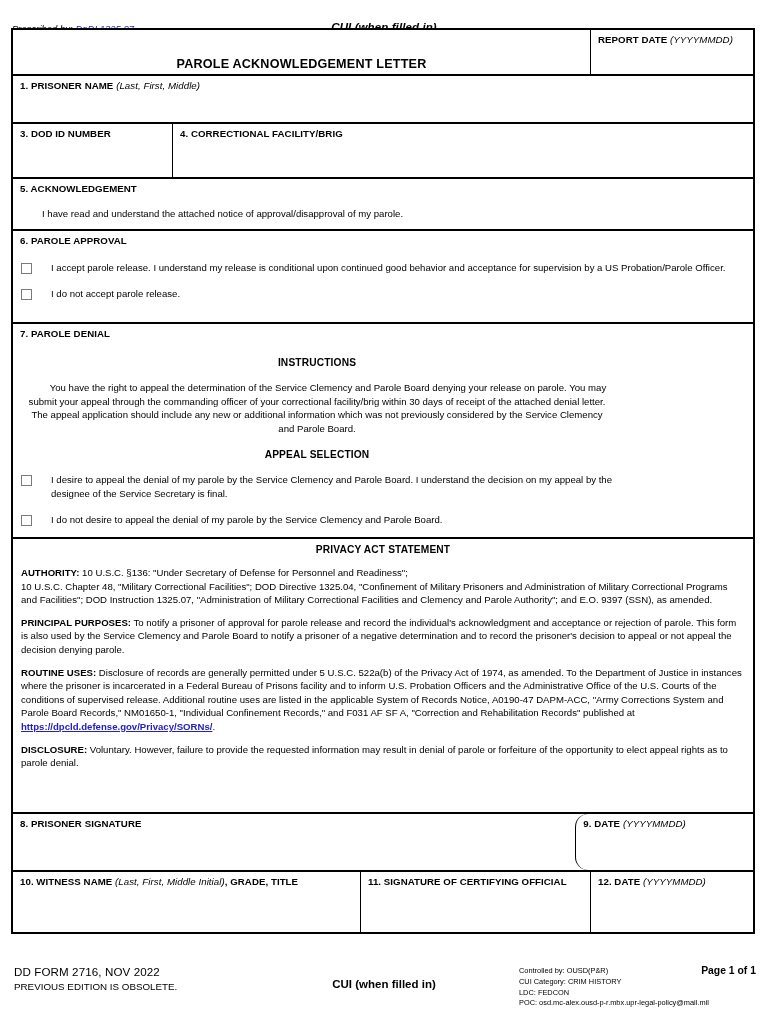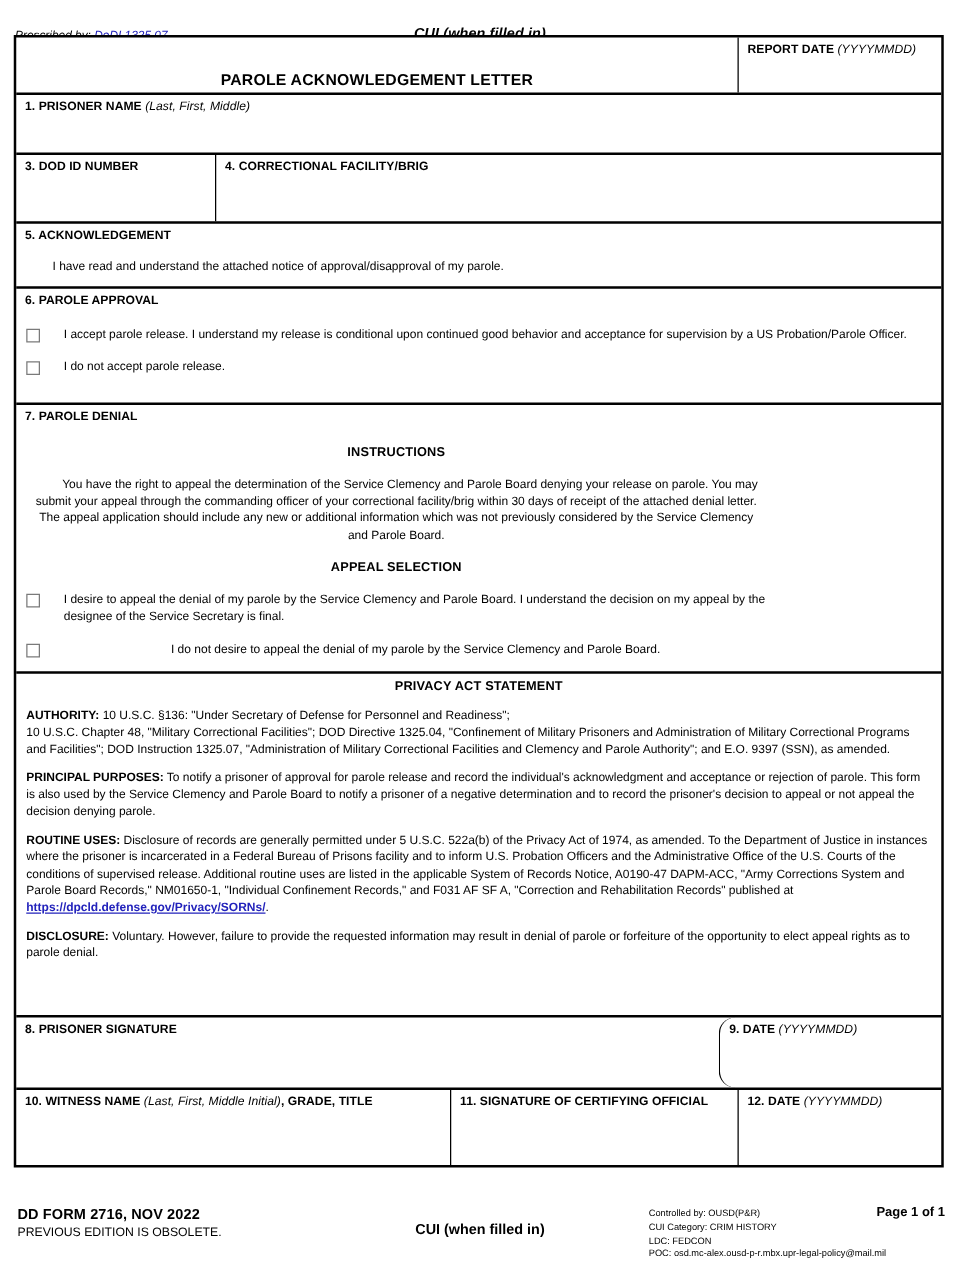--- a/index.html
+++ b/index.html
@@ -150,21 +150,21 @@
     width: 768px;
     height: 50px;
   }
   .ff-left {
     position: absolute;
     left: 14px;
     top: 0px;
   }
   .ff-form-no {
     font-size: 11.6px;
-    font-weight: bold;
+    font-weight: normal;
     letter-spacing: .1px;
   }
   .ff-prev {
     font-size: 9.8px;
     margin-top: 3px;
   }
   .ff-cui {
     position: absolute;
     left: 0;
     top: 13px;
@@ -260,21 +260,21 @@
 
         <div class="btext center indent1" style="margin-top:13px; padding:0 6px;">You have the right to appeal the determination of the Service Clemency and Parole Board denying your release on parole. You may submit your appeal through the commanding officer of your correctional facility/brig within 30 days of receipt of the attached denial letter. The appeal application should include any new or additional information which was not previously considered by the Service Clemency and Parole Board.</div>
 
         <div class="sec-head" style="margin-top:14px;">APPEAL SELECTION</div>
 
         <div class="ckrow" style="margin-top:13px;">
           <span class="ckbox"></span>
           <span class="cklabel">I desire to appeal the denial of my parole by the Service Clemency and Parole Board. I understand the decision on my appeal by the designee of the Service Secretary is final.</span>
         </div>
 
-        <div class="ckrow" style="margin-top:13px;text-align:center;">
+        <div class="ckrow" style="margin-top:13px;">
           <span class="ckbox"></span>
           <span class="cklabel">I do not desire to appeal the denial of my parole by the Service Clemency and Parole Board.</span>
         </div>
       </div>
     </div>
 
     <div class="row" style="height:275px;">
       <div class="cell" style="width:740px; padding:5px 8px;">
         <div class="sec-head">PRIVACY ACT STATEMENT</div>
 

